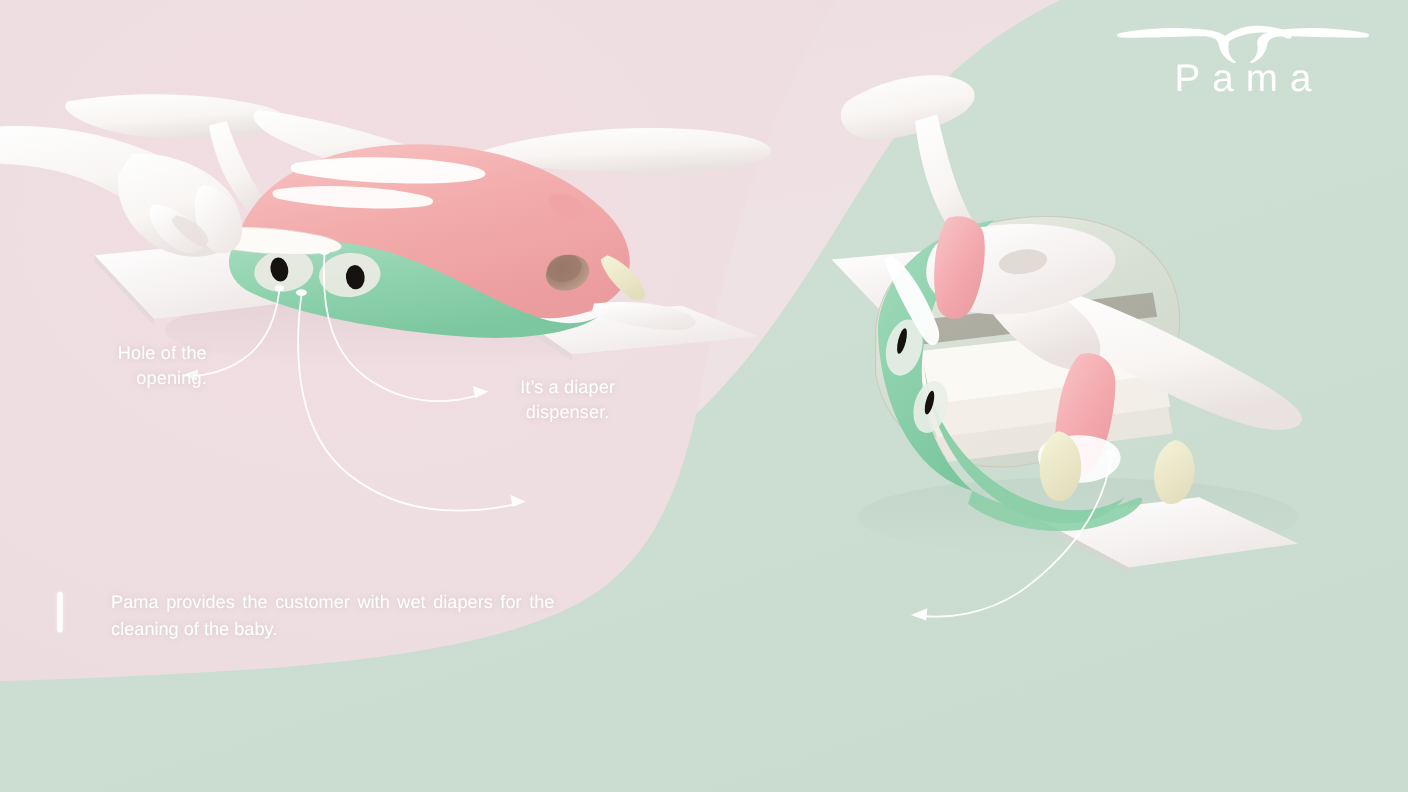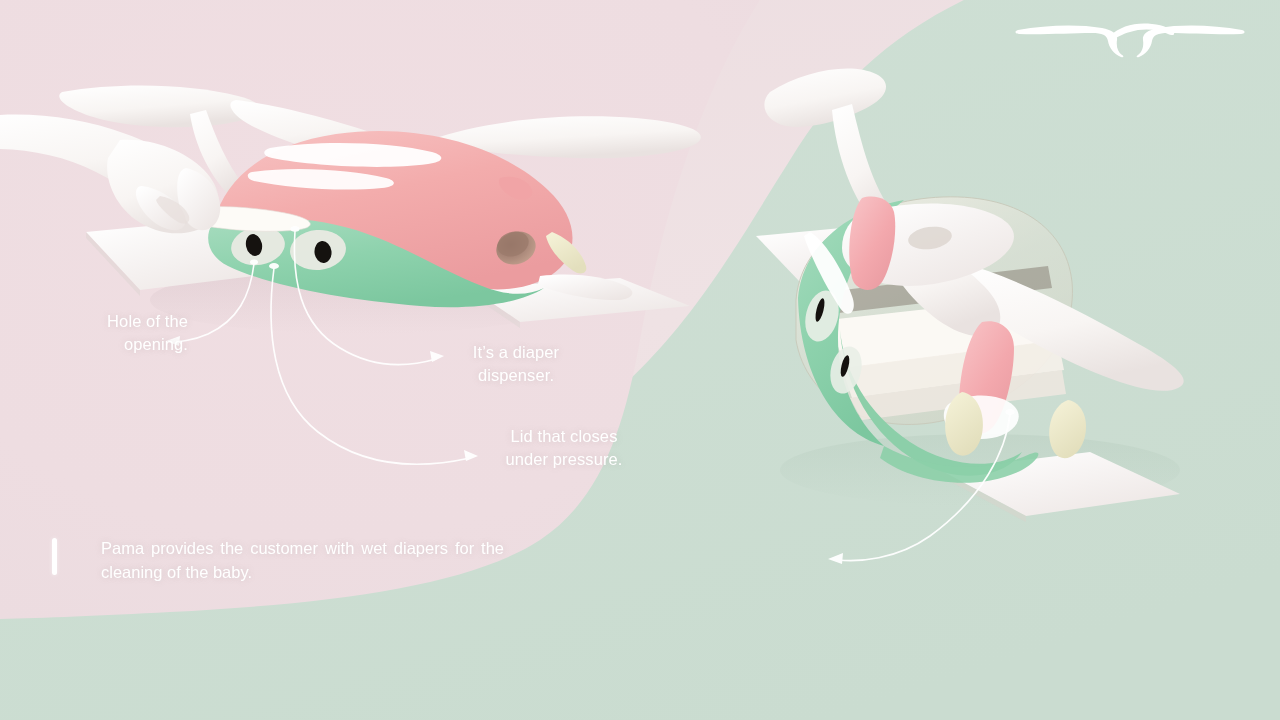--- a/index.html
+++ b/index.html
@@ -335,22 +335,20 @@
       <path fill="#ffffff" stroke="none" d="M 828 559 L 843 553 L 842 564 Z"></path>
     </g>
   </svg>
 
   <div class="annot a-right" style="left:78px;  top:310px; width:110px;">Hole of the
 opening.</div>
 
   <div class="annot a-center" style="left:452px; top:341px; width:128px;">It’s a diaper
 dispenser.</div>
 
-  <div class="annot a-center" style="left:490px; top:425px; width:148px;">Lid that closes
-under pressure.</div>
 
 
   <div class="caption" style="left:52px; top:536px; width:452px;gap:44px;">
     <div class="bar"></div>
     <div class="ctext">Pama provides the customer with wet diapers for the cleaning of the baby.</div>
   </div>
 
 
   <div class="logo">
     <svg class="logo-mark" viewBox="0 0 232 44">
@@ -373,15 +371,16 @@
                C 176 19, 204 21, 227 20
                C 231 20, 232 17, 228 16 Z"></path>
       <path fill="#ffffff" d="M 96 22
                C 106 12, 122 8, 138 10
                C 150 11, 158 15, 160 19
                C 161 21, 158 22, 154 20
                C 144 15, 128 14, 116 18
                C 108 20, 102 24, 99 26
                C 96 28, 94 25, 96 22 Z"></path>
     </svg>
+    <div class="logo-text">Pama</div>
   </div>
 
 </div>
 
 </body></html>

